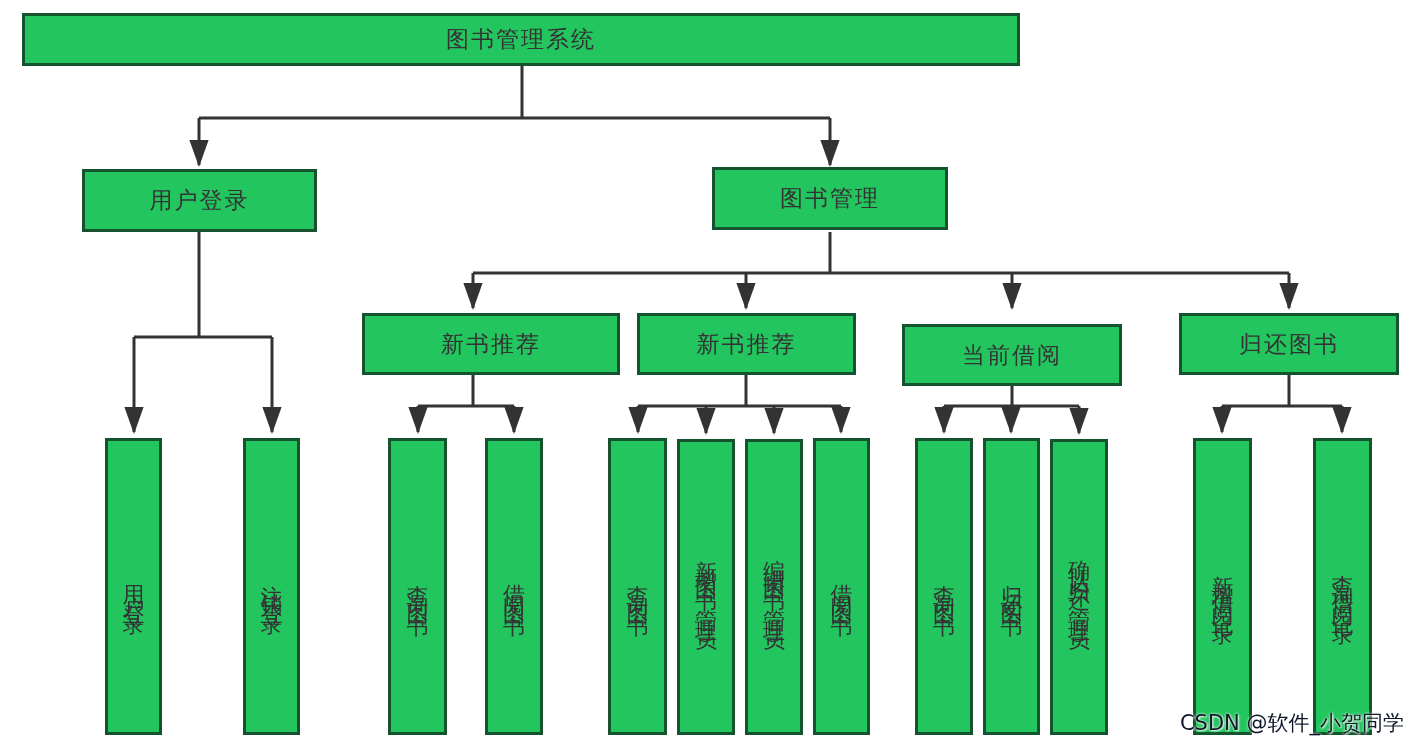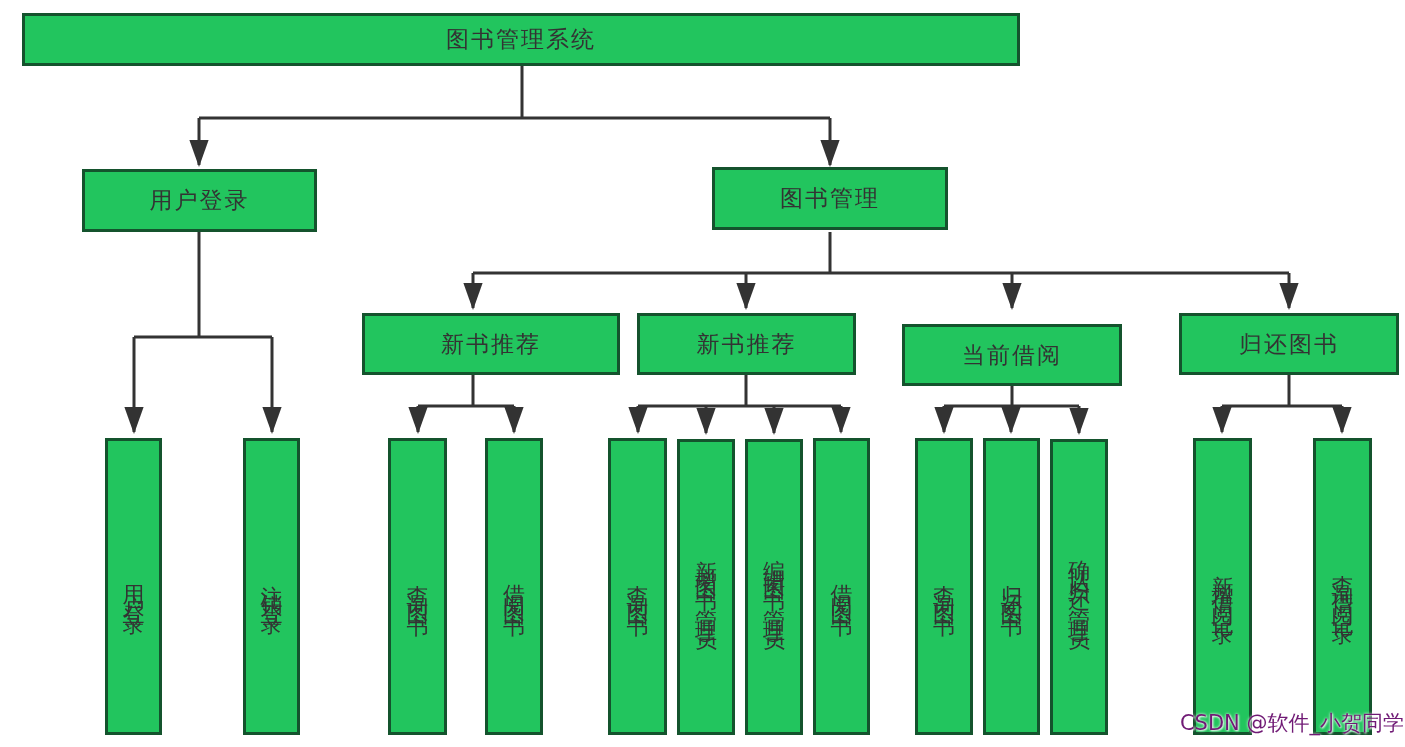--- a/index.html
+++ b/index.html
@@ -13,21 +13,21 @@
     position:absolute;box-sizing:border-box;border:3px solid #14532d;background:#22c55e;
     display:flex;align-items:center;justify-content:center;
   }
   .hbox span{font-size:23px;letter-spacing:2px;white-space:nowrap;}
   .vbox span{
     writing-mode:vertical-rl;text-orientation:mixed;
     font-size:22px;letter-spacing:10px;line-height:1;white-space:nowrap;
   }
   .watermark{
     position:absolute;left:1158px;top:709px;width:246px;text-align:right;
-    font-size:21px;color:#701a75;white-space:nowrap;z-index:5;
+    font-size:21px;color:#0f172a;white-space:nowrap;z-index:5;
     text-shadow:0 0 3px #fff,1px 1px 2px rgba(255,255,255,.9);
   }
 </style>
 </head>
 <body>
 
 <div class="canvas">
 
   <svg class="wires" width="1405" height="747" viewBox="0 0 1405 747" xmlns="http://www.w3.org/2000/svg">
     <defs>

